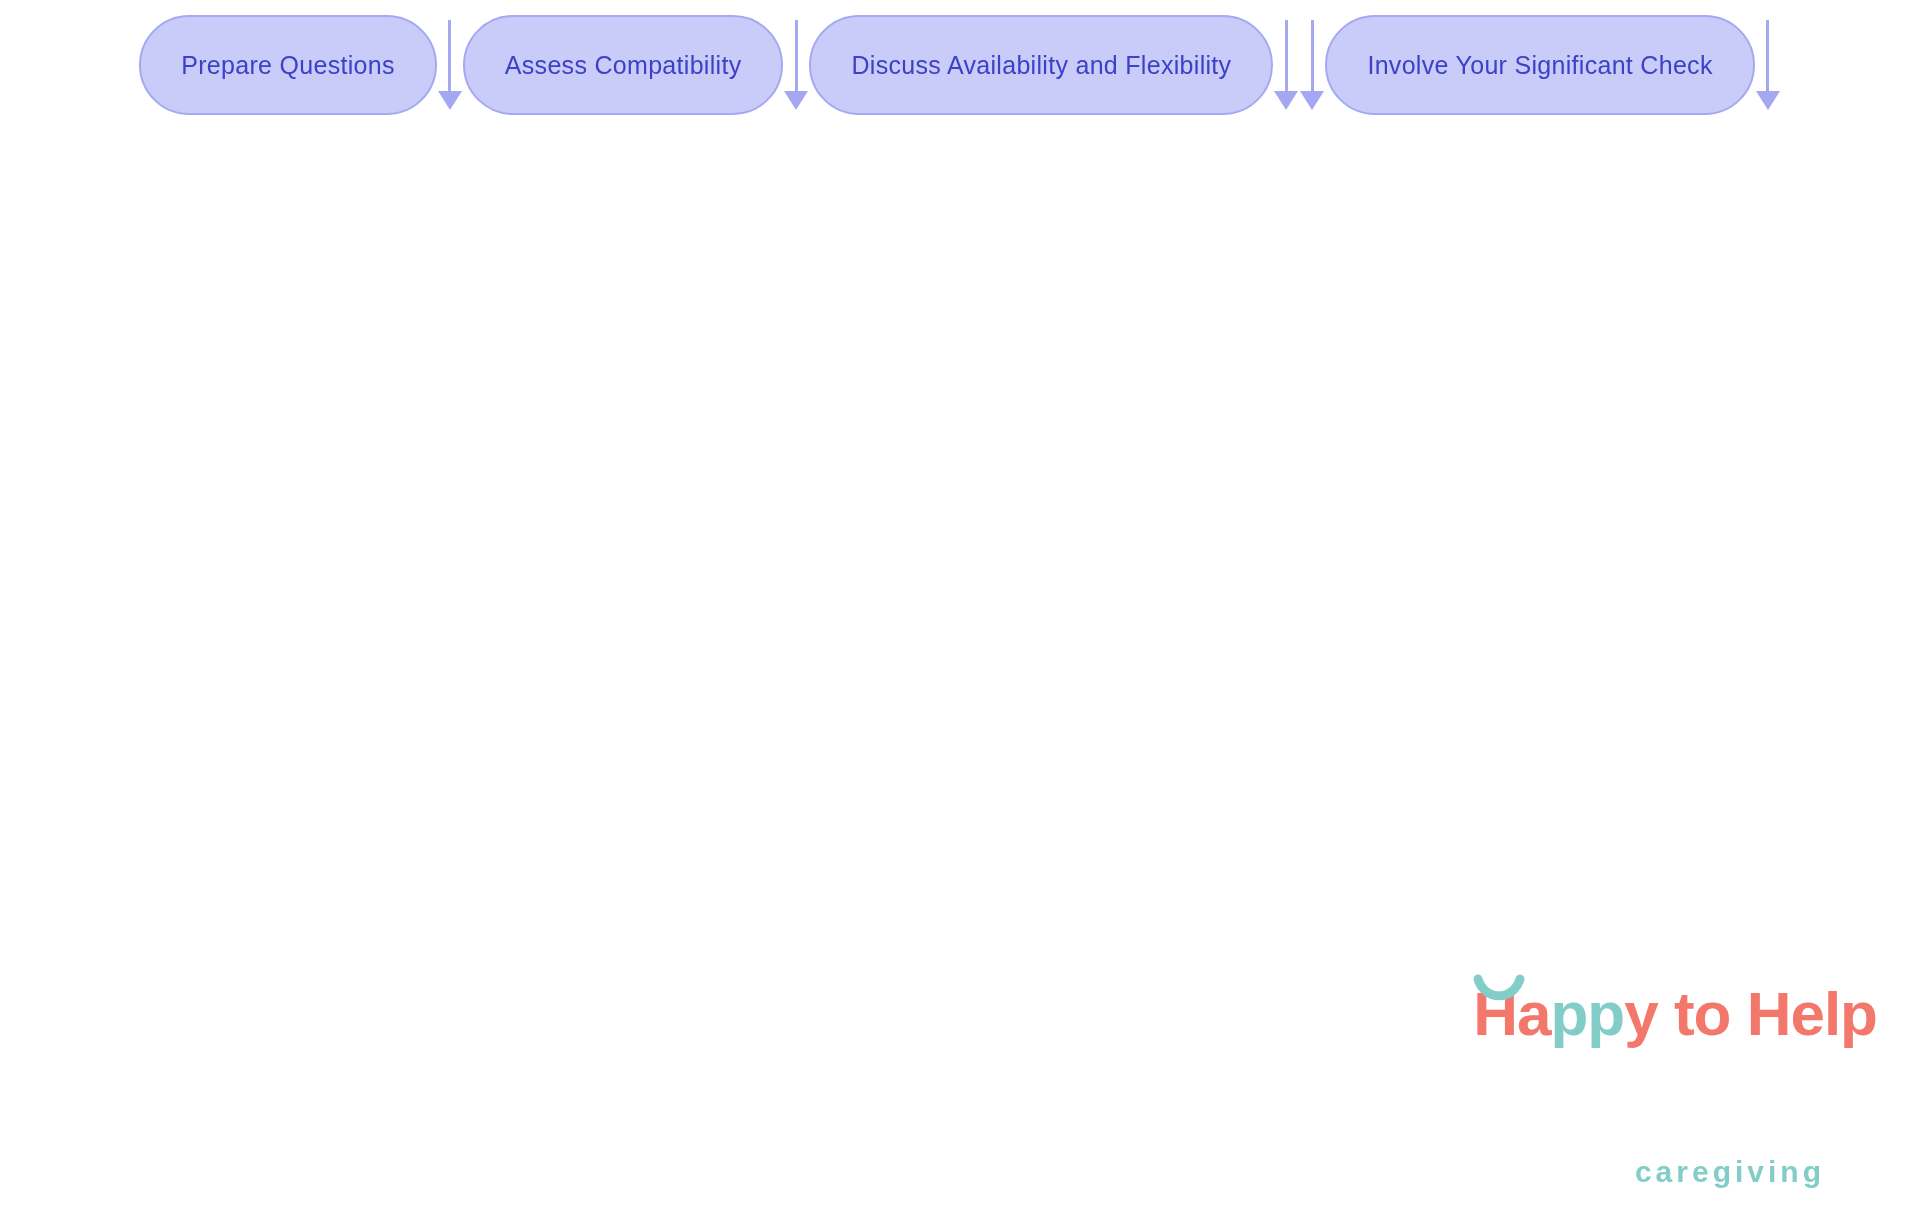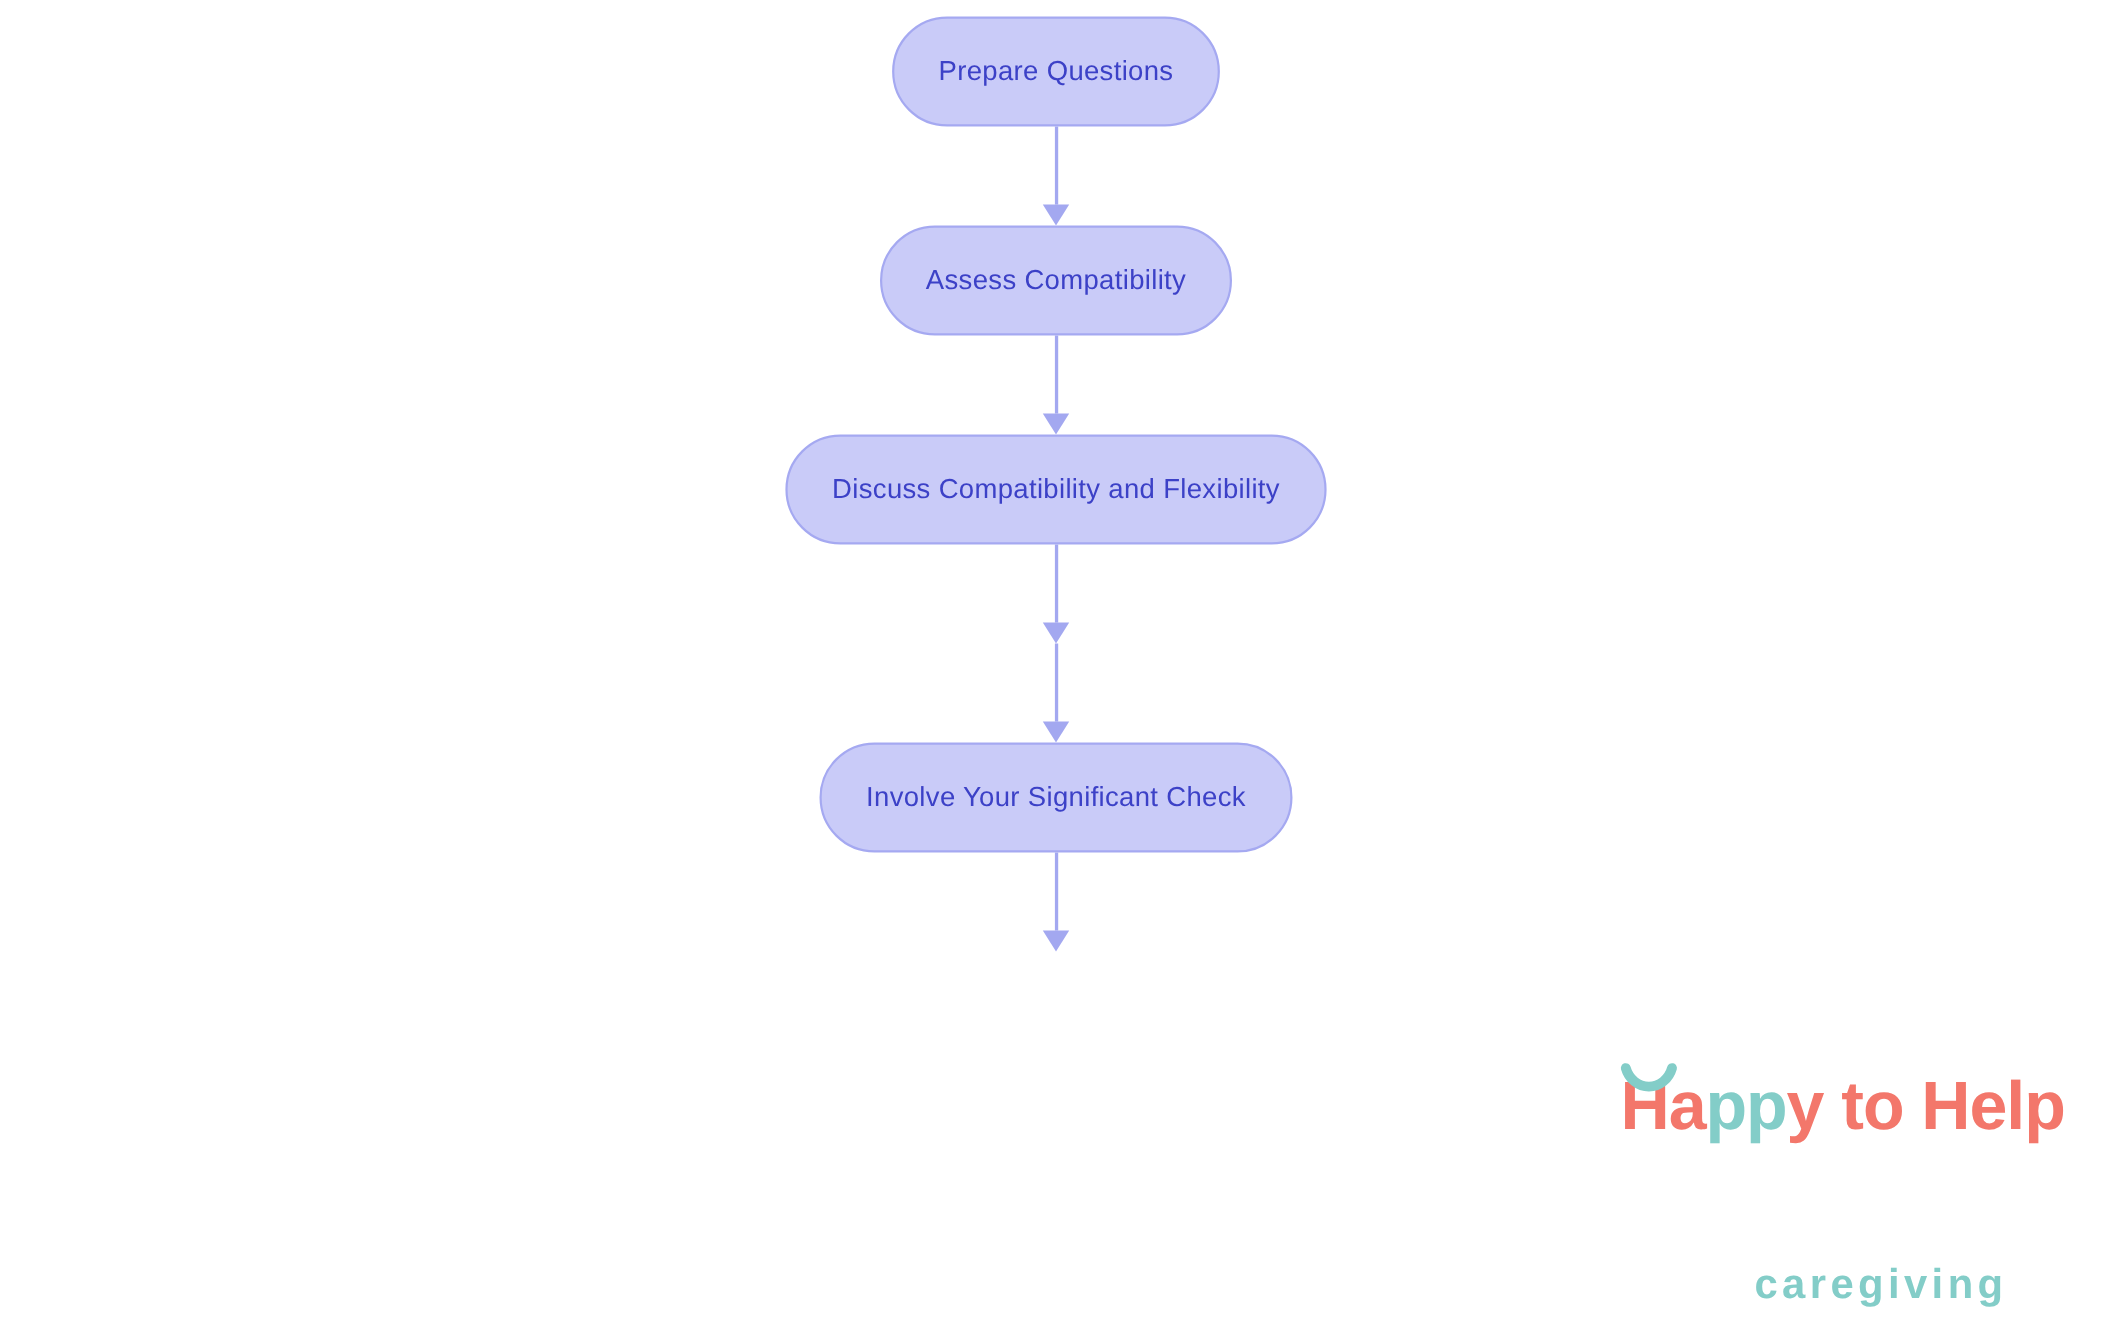--- a/index.html
+++ b/index.html
@@ -15,21 +15,21 @@
     background: #ffffff;
     overflow: hidden;
   }
   
   .flow {
     position: absolute;
     top: 15px;
     left: 0;
     width: 100%;
     display: flex;
-    flex-direction: column;
+    flex-direction: row;
     align-items: center;
     justify-content: center;
   }
   .flow-node {
     height: 100px;
     min-width: 210px;
     padding: 0 40px;
     box-sizing: border-box;
     background: #c9cbf8;
     border: 2px solid #a5a9f1;
@@ -83,21 +83,21 @@
     position: absolute;
     left: 96px;
     top: 52px;
     width: 54px;
     height: 36px;
     pointer-events: none;
   }
   .logo-line2 {
     margin-top: -12px;
     padding-right: 52px;
-    font-size: 38px;
+    font-size: 30px;
     font-weight: 600;
     letter-spacing: 4px;
     color: #83cdc8;
     line-height: 1.0;
   }
 </style>
 </head>
 <body>
 
 <div class="canvas">
@@ -111,21 +111,21 @@
       <div class="head"></div>
     </div>
 
     <div class="flow-node">Assess Compatibility</div>
 
     <div class="flow-arrow">
       <div class="stem"></div>
       <div class="head"></div>
     </div>
 
-    <div class="flow-node">Discuss Compatibility and Flexibility</div>
+    <div class="flow-node">Discuss Availability and Flexibility</div>
 
     <div class="flow-arrow">
       <div class="stem"></div>
       <div class="head"></div>
     </div>
 
 
     <div class="flow-arrow">
       <div class="stem"></div>
       <div class="head"></div>

